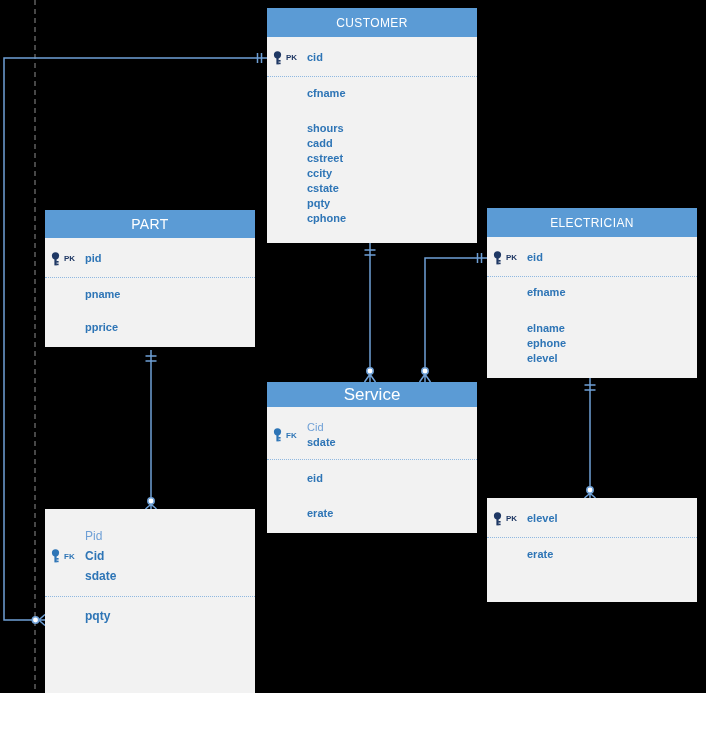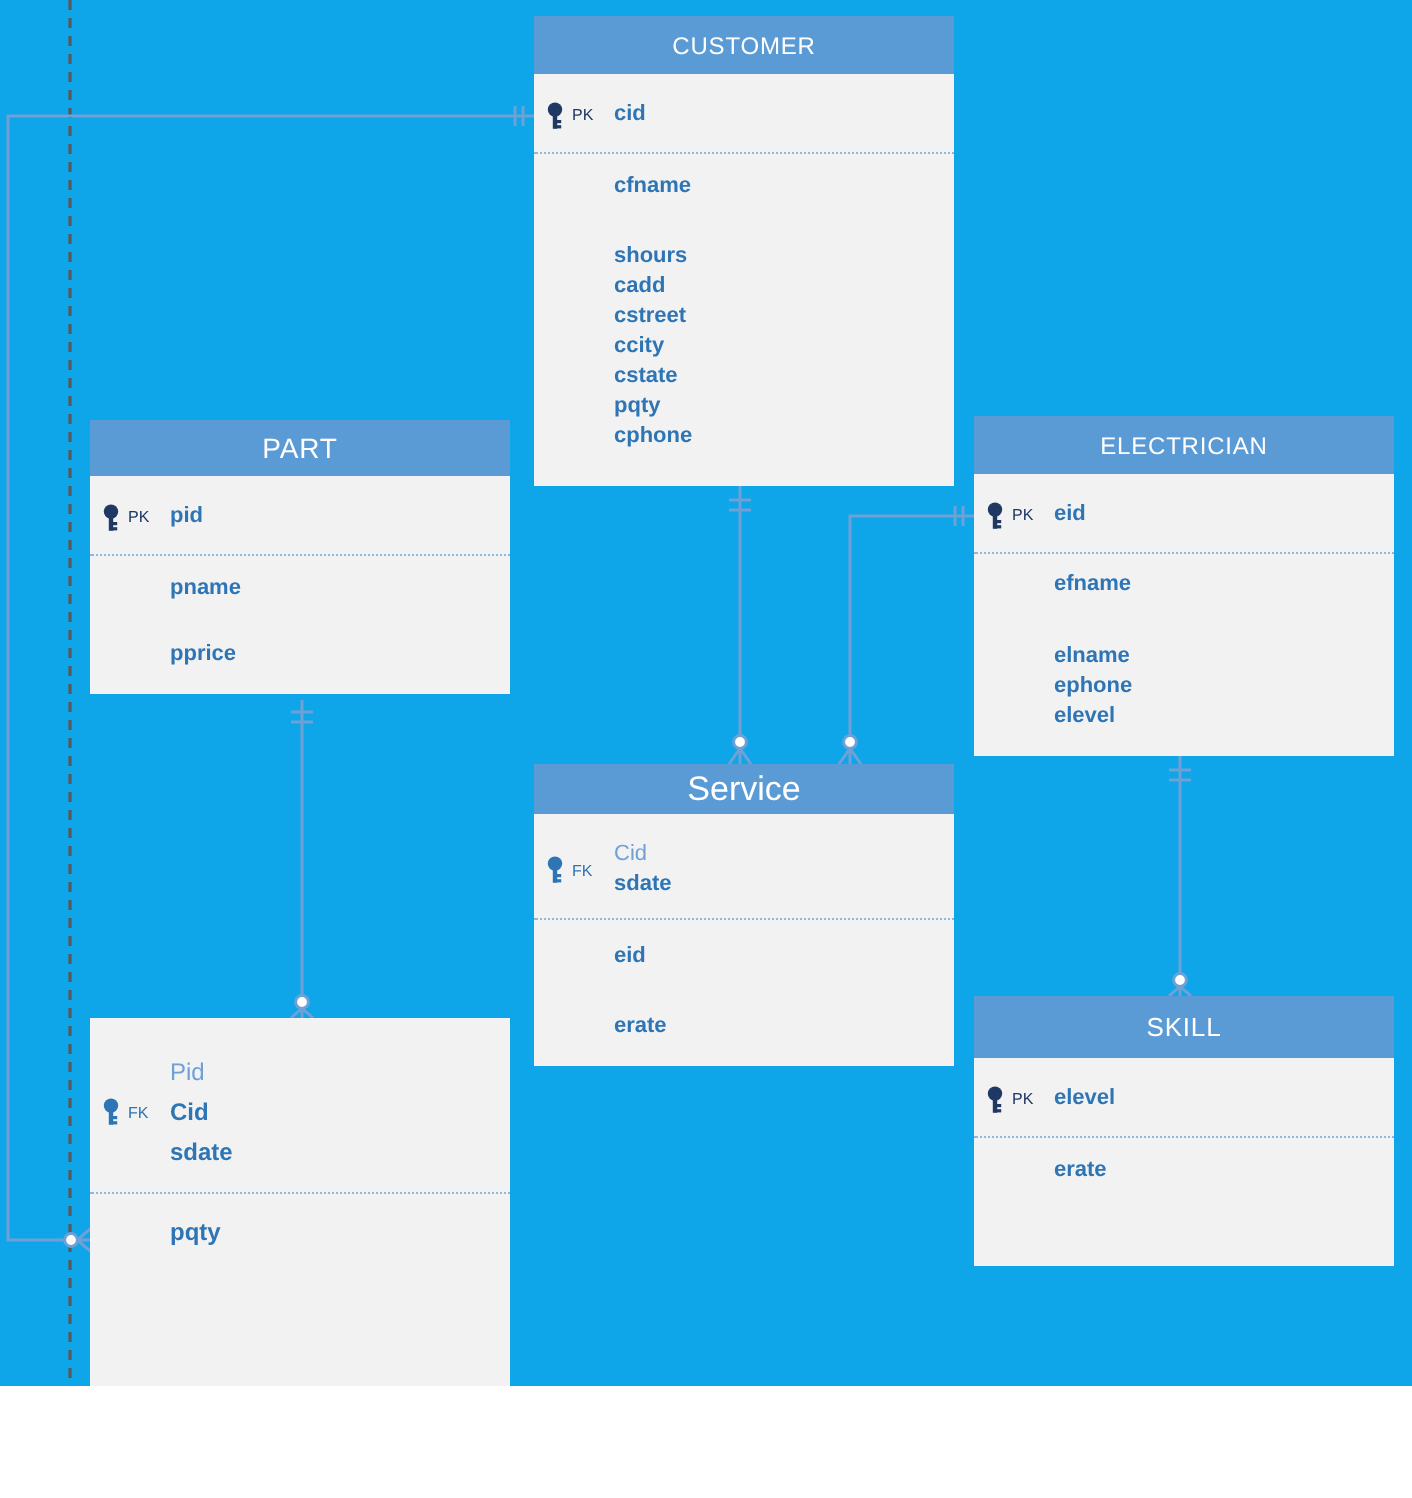--- a/index.html
+++ b/index.html
@@ -1,30 +1,30 @@
 <!DOCTYPE html>
 <html><head>
 <meta charset="utf-8">
 <style>
   html,body{margin:0;padding:0;background:#ffffff;}
   #canvas{
     position:relative;width:706px;height:693px;overflow:hidden;
-    background:#0ea5e9;font-family:"Liberation Sans",sans-serif;
+    background:#000000;font-family:"Liberation Sans",sans-serif;
   }
   svg.overlay{position:absolute;left:0;top:0;z-index:0;}
   .entity{position:absolute;z-index:1;}
   .entity-header{
     background:#5B9BD5;color:#ffffff;display:flex;align-items:center;justify-content:center;
     font-weight:400;letter-spacing:0.4px;
   }
   .hdr-upper{font-size:12px;}
   .entity-body{background:#F2F2F2;position:relative;box-sizing:border-box;}
   .key-row{display:flex;align-items:center;}
   .key-cell{width:40px;flex:0 0 40px;display:flex;align-items:center;padding-left:6px;box-sizing:border-box;}
-  .key-label{font-size:8px;font-weight:400;color:#1F3864;margin-left:4px;text-align:center;}
+  .key-label{font-size:8px;font-weight:700;color:#1F3864;margin-left:4px;text-align:center;}
   .key-fields{flex:1;}
   .field{color:#2E75B6;font-weight:700;font-size:11px;line-height:15px;}
   .field.light{color:#6FA0D6;font-weight:400;}
   .fields{padding-left:40px;}
   .sep{border-top:1px dotted #8FB8E0;height:0;}
   .lh20 .field{line-height:20px;font-size:12px;}
   .cursor-bar{position:absolute;background:#111111;z-index:2;}
 </style>
 </head>
 <body>
@@ -199,21 +199,20 @@
         </div>
       </div>
       <div class="sep" style="margin-top:10px;"></div>
       <div class="fields">
         <div class="field" style="margin-top:12px;line-height:15px;">pqty</div>
       </div>
     </div>
   </div>
 
   <div class="entity" style="left:487px;top:498px;width:210px;">
-    <div class="entity-header hdr-upper" style="height:31px;font-size:13px;">SKILL</div>
     <div class="entity-body" style="height:104px;">
       <div class="key-row" style="padding-top:13px;">
         <div class="key-cell">
           <svg width="9" height="14" viewBox="0 0 9 14">
               <circle cx="4.5" cy="3.8" r="3.6" fill="#1F3864"></circle>
               <rect x="3.4" y="6" width="2.2" height="7.4" fill="#1F3864"></rect>
               <rect x="5.2" y="9" width="2.4" height="1.6" fill="#1F3864"></rect>
               <rect x="5.2" y="11.6" width="2.4" height="1.6" fill="#1F3864"></rect>
             </svg>
           <span class="key-label">PK</span>

